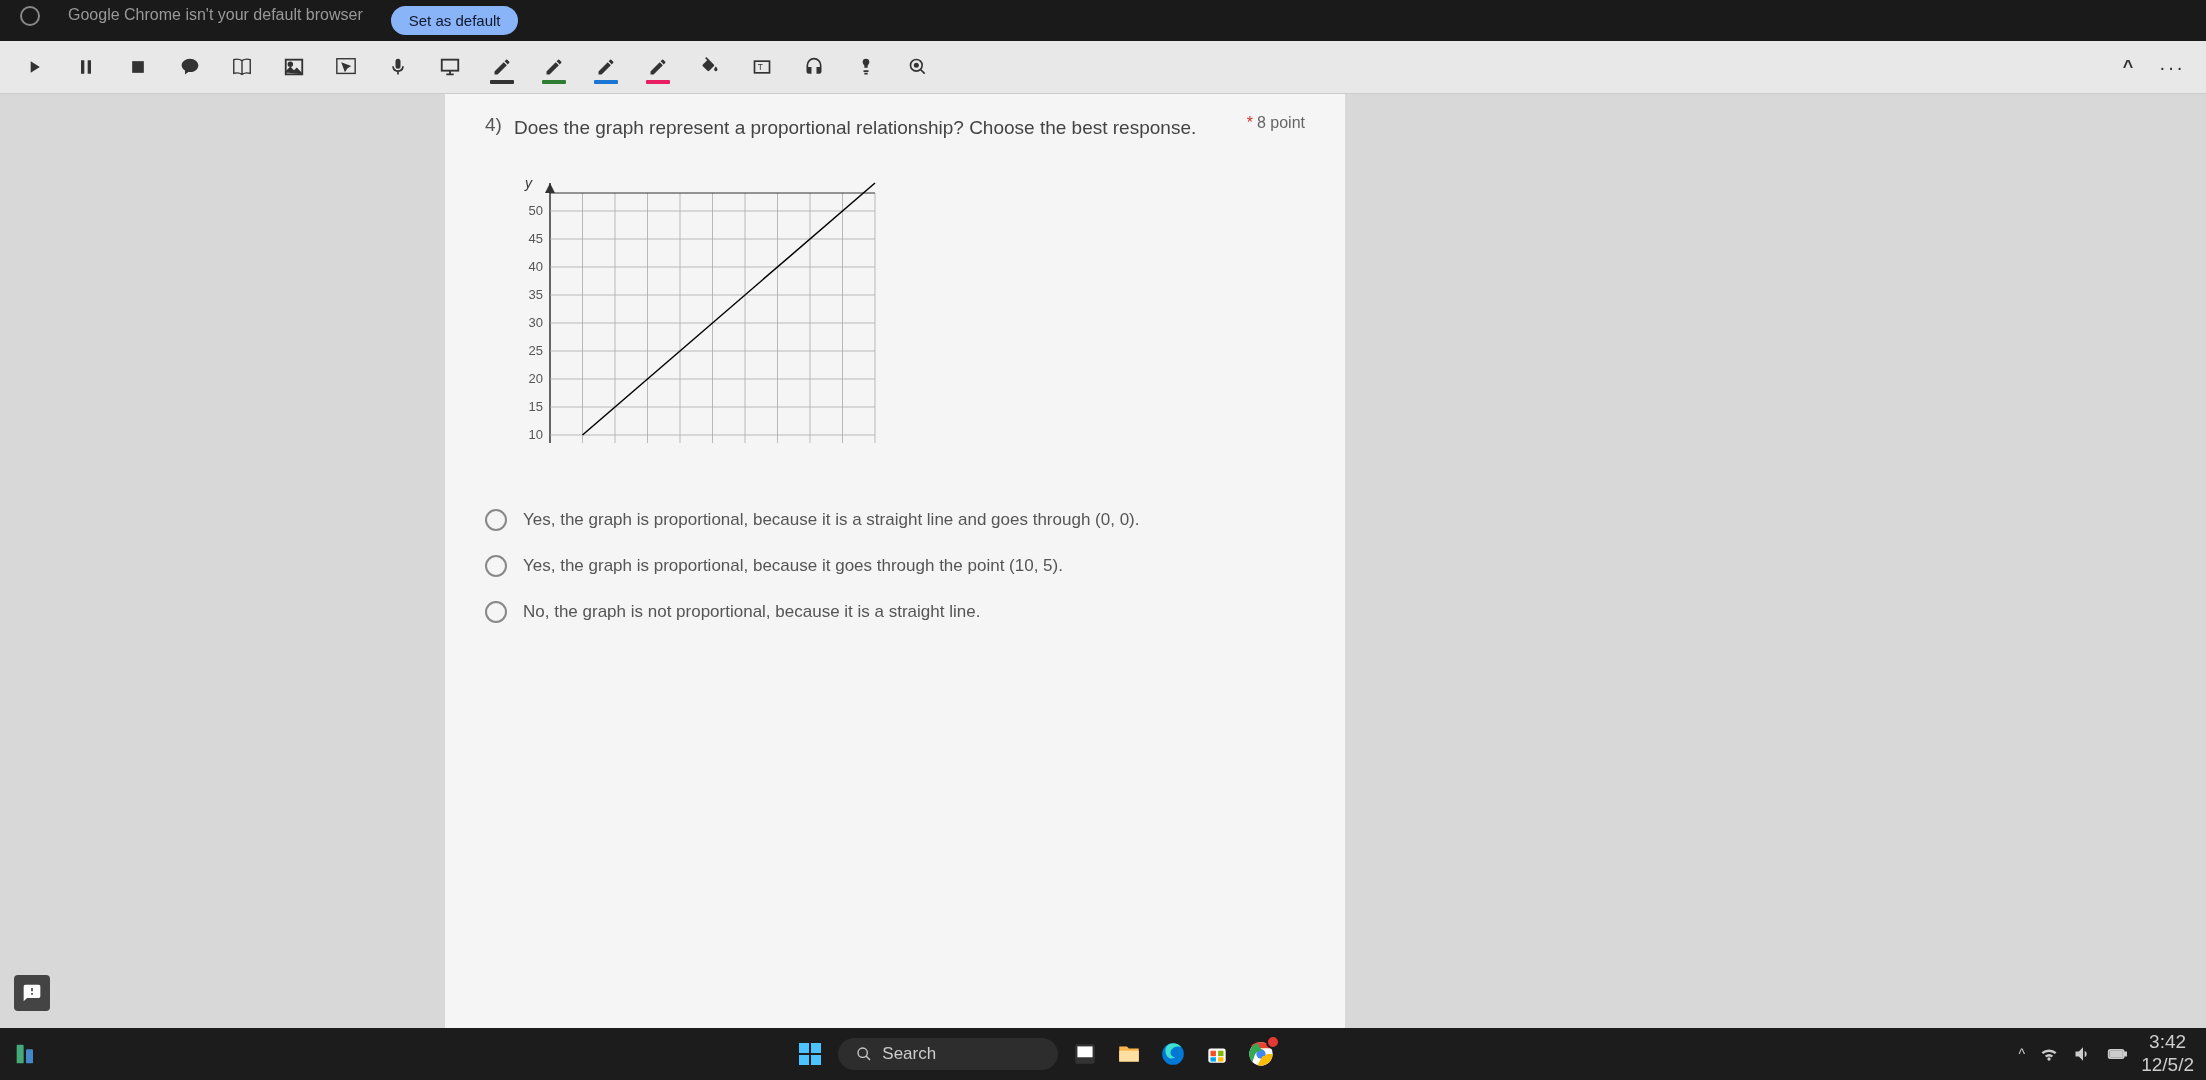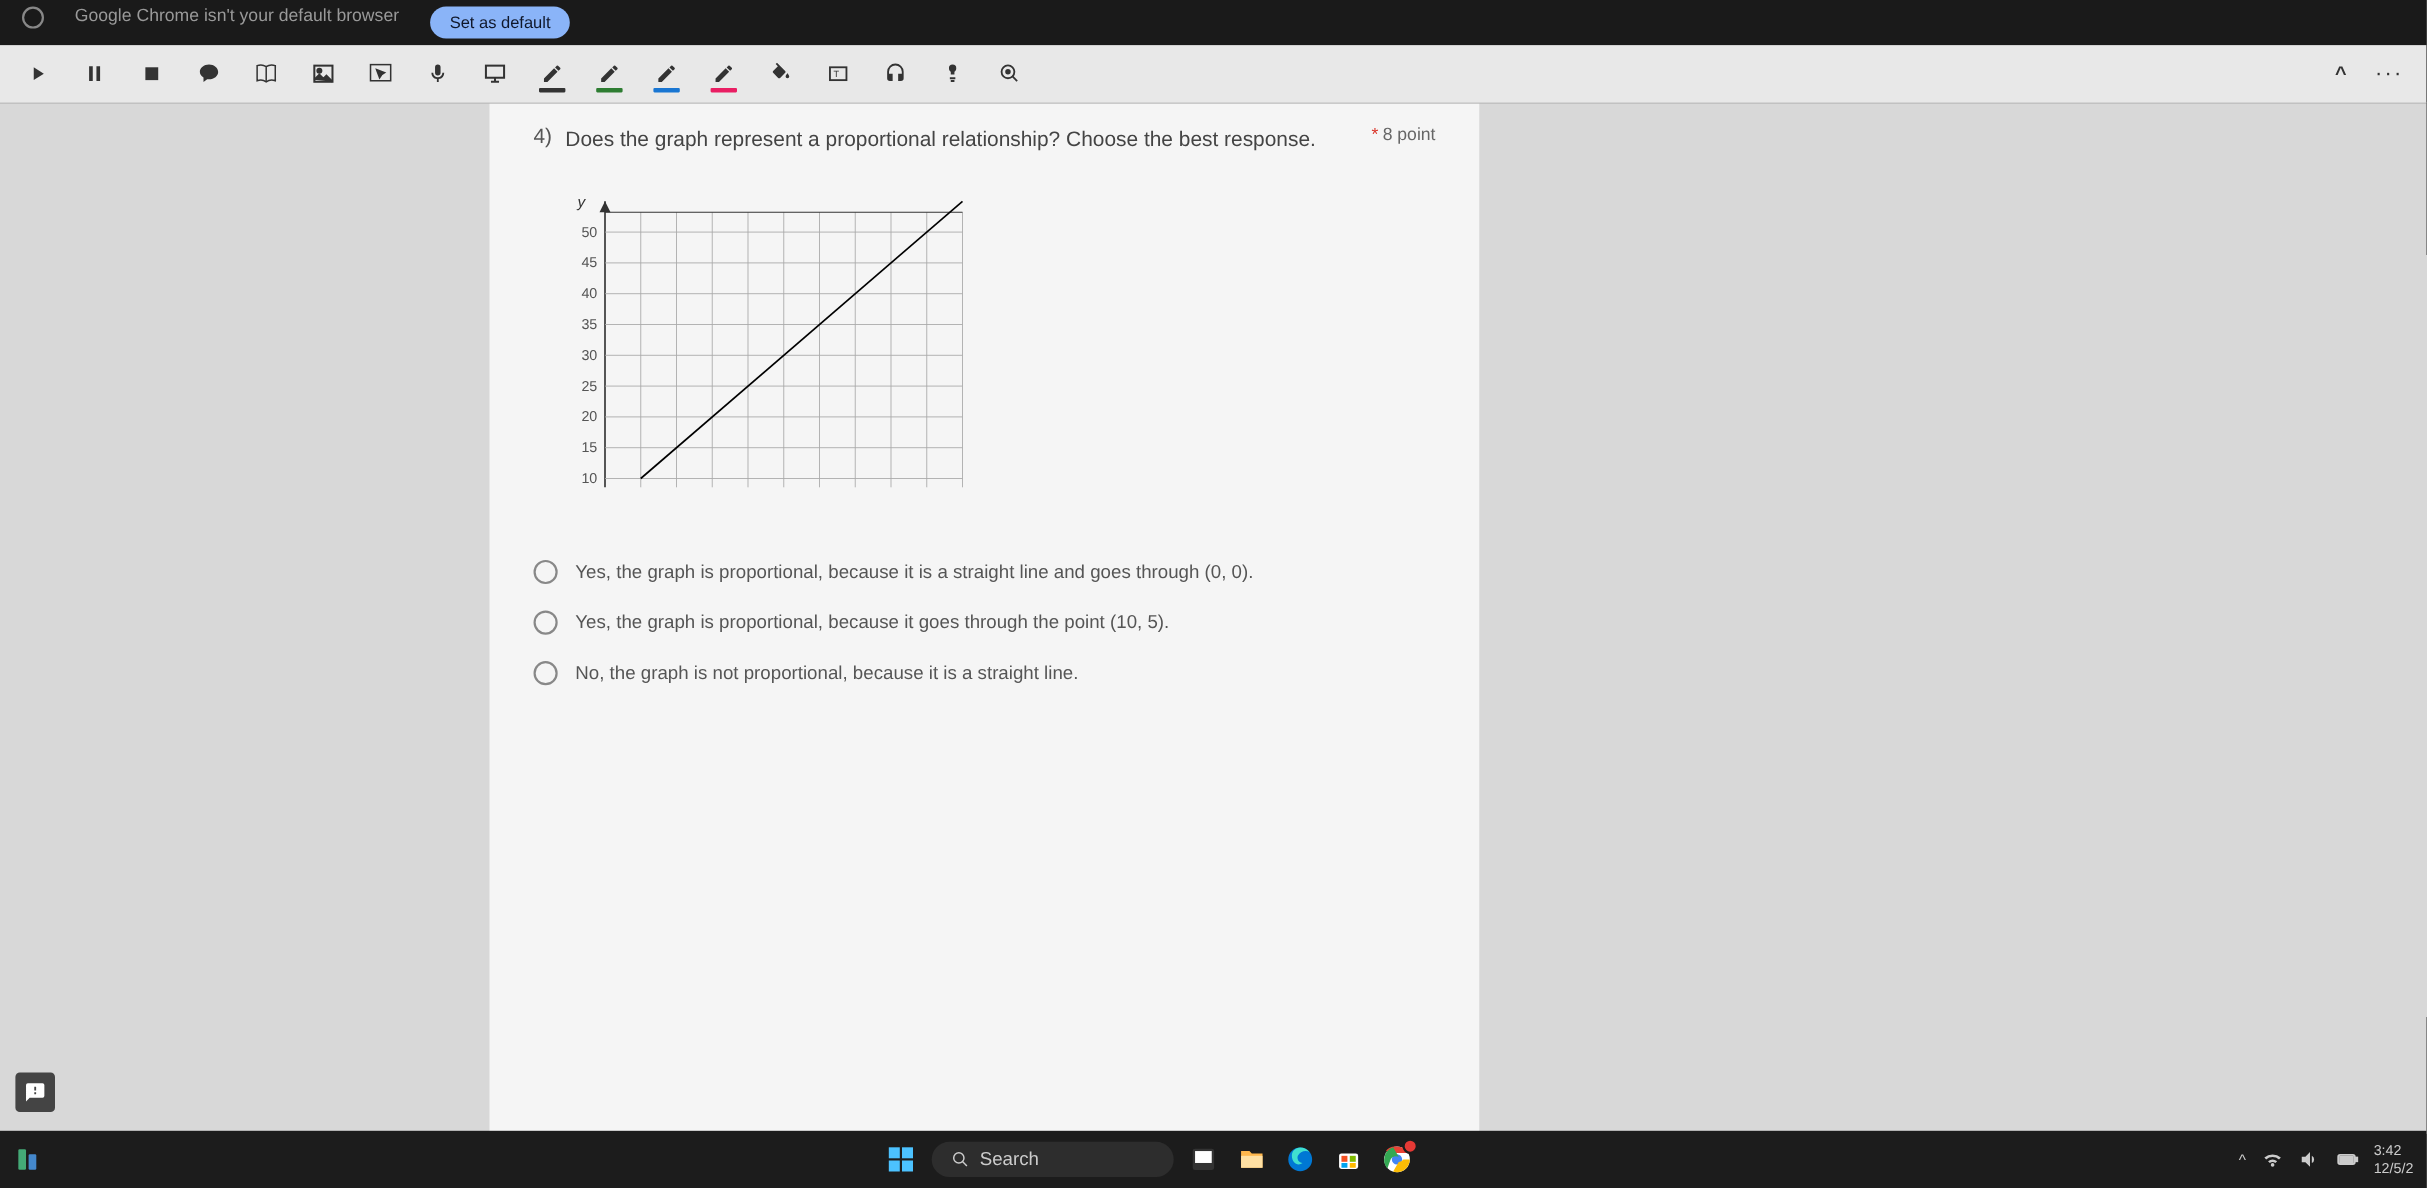--- a/index.html
+++ b/index.html
@@ -227,23 +227,23 @@
       justify-content: center;
       cursor: pointer;
       border-radius: 4px;
     }
     .tray-icon {
       width: 20px;
       height: 20px;
       color: #ccc;
     }
     .clock-block {
-      text-align: left;
+      text-align: center;
       line-height: 1.2;
-      font-size: 13px;
+      font-size: 19px;
     }
     
     .pen-icon { position: relative; }
     .pen-underline {
       position: absolute;
       bottom: -3px;
       left: 2px;
       right: 2px;
       height: 4px;
       border-radius: 1px;

